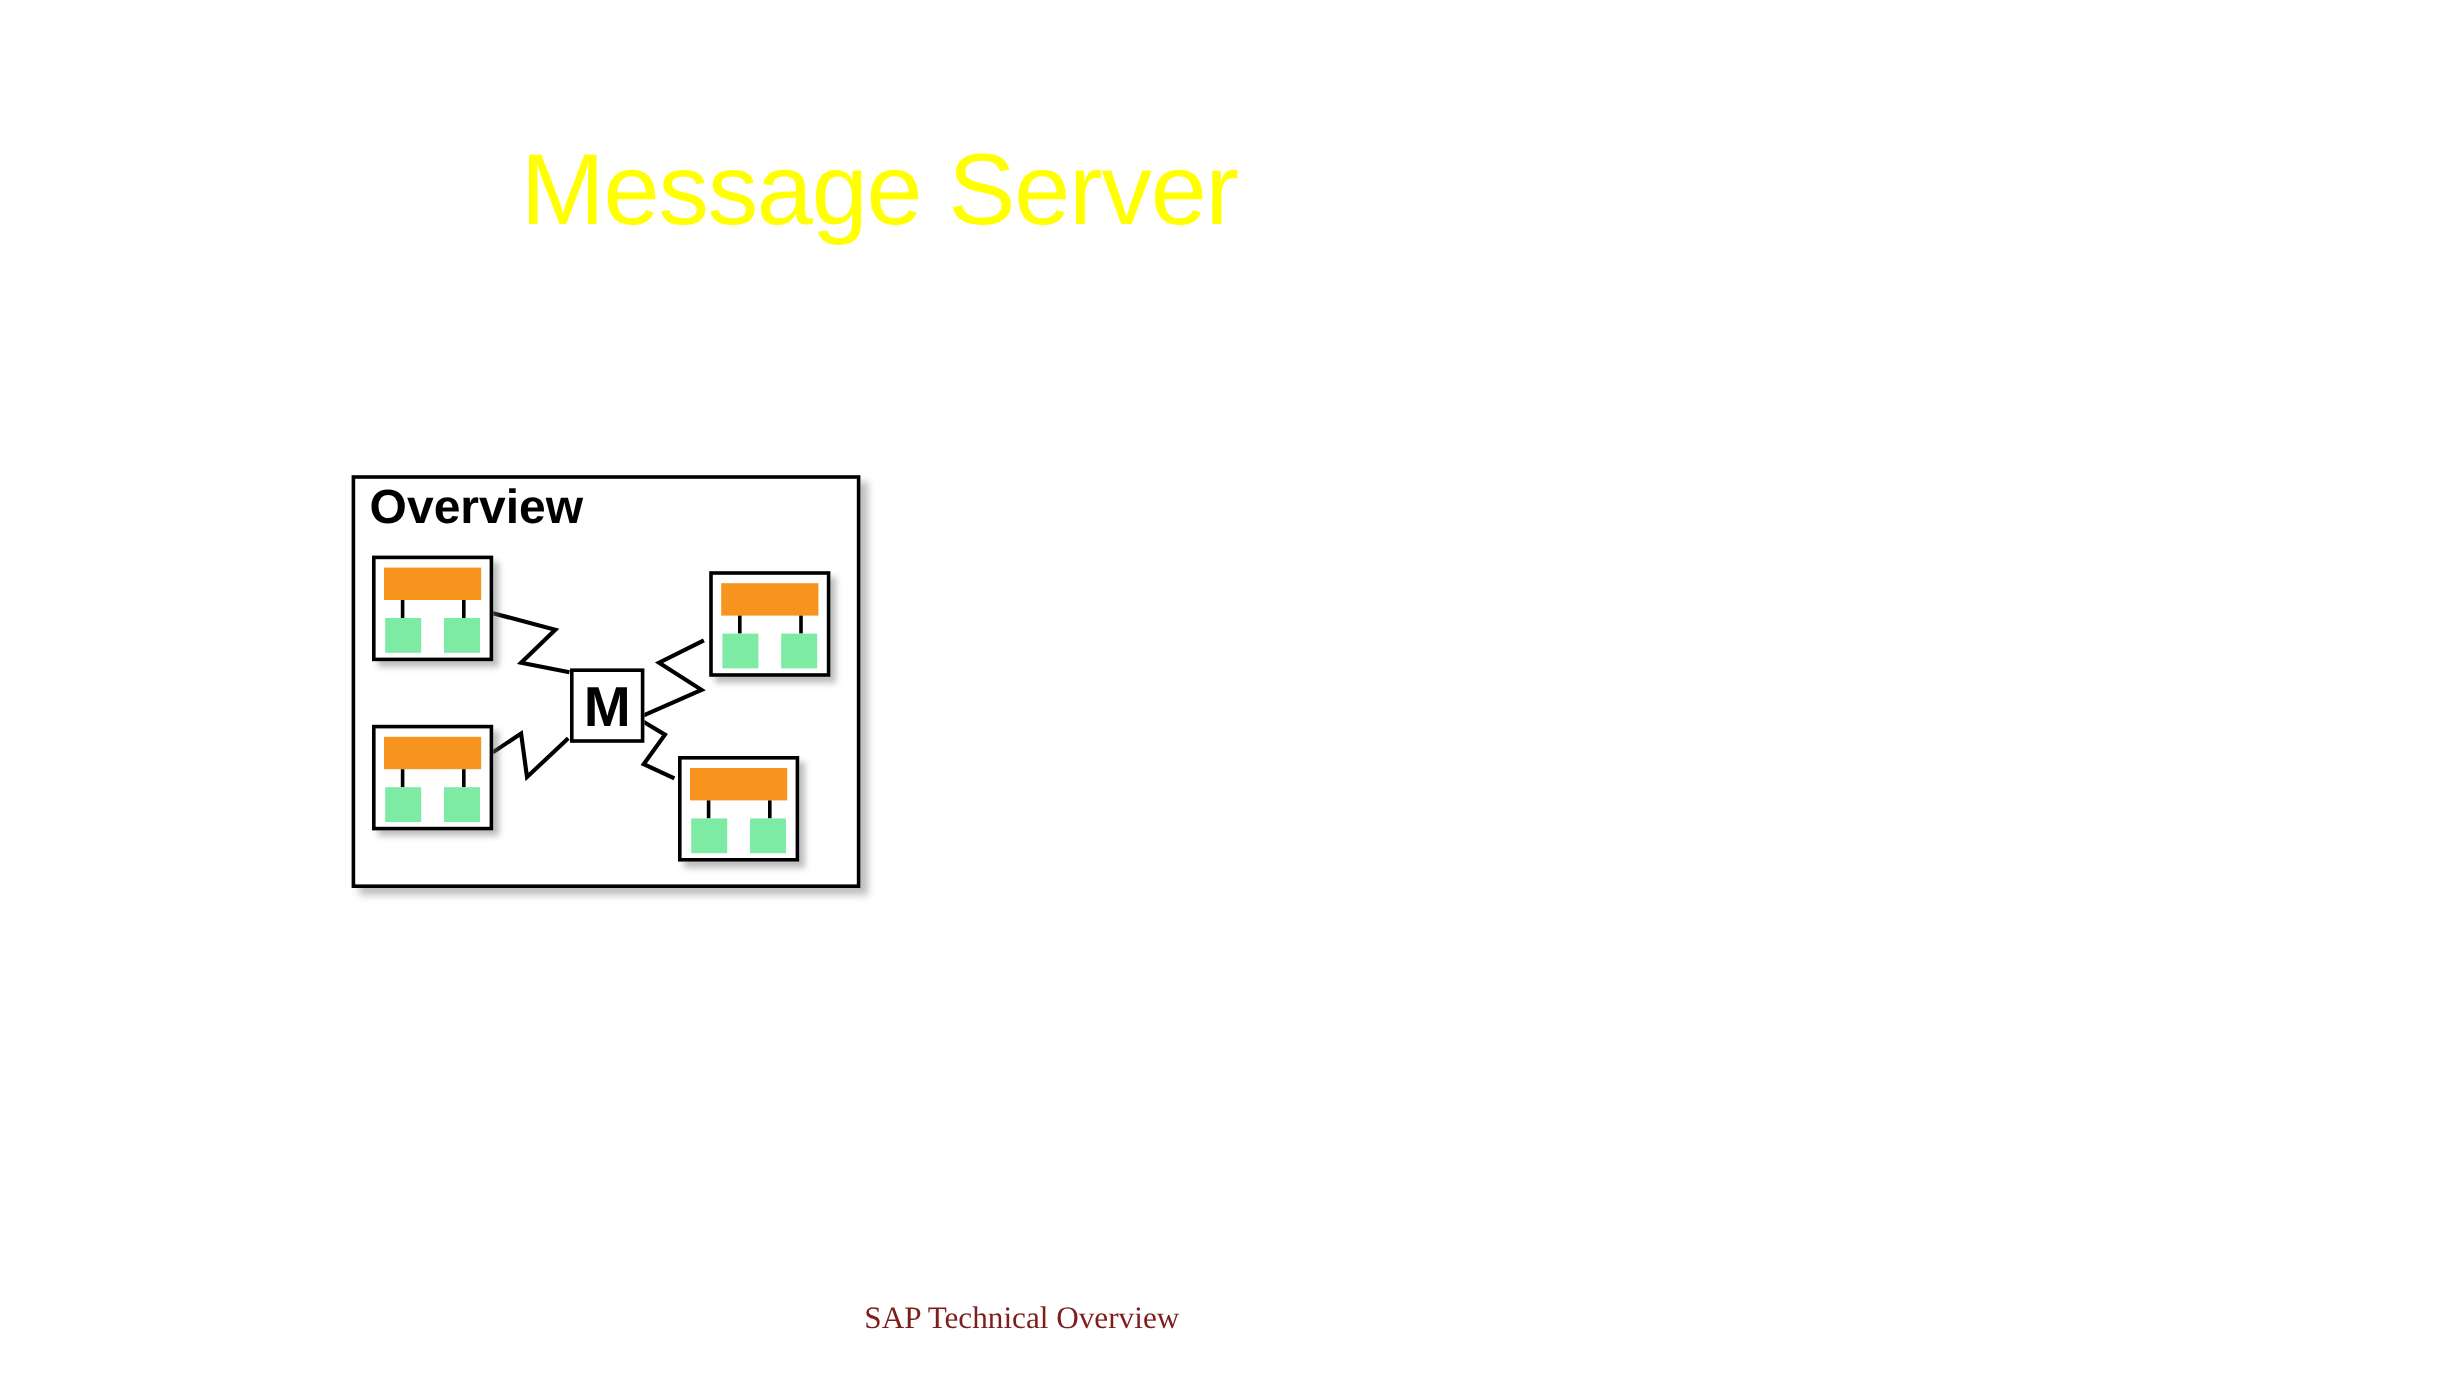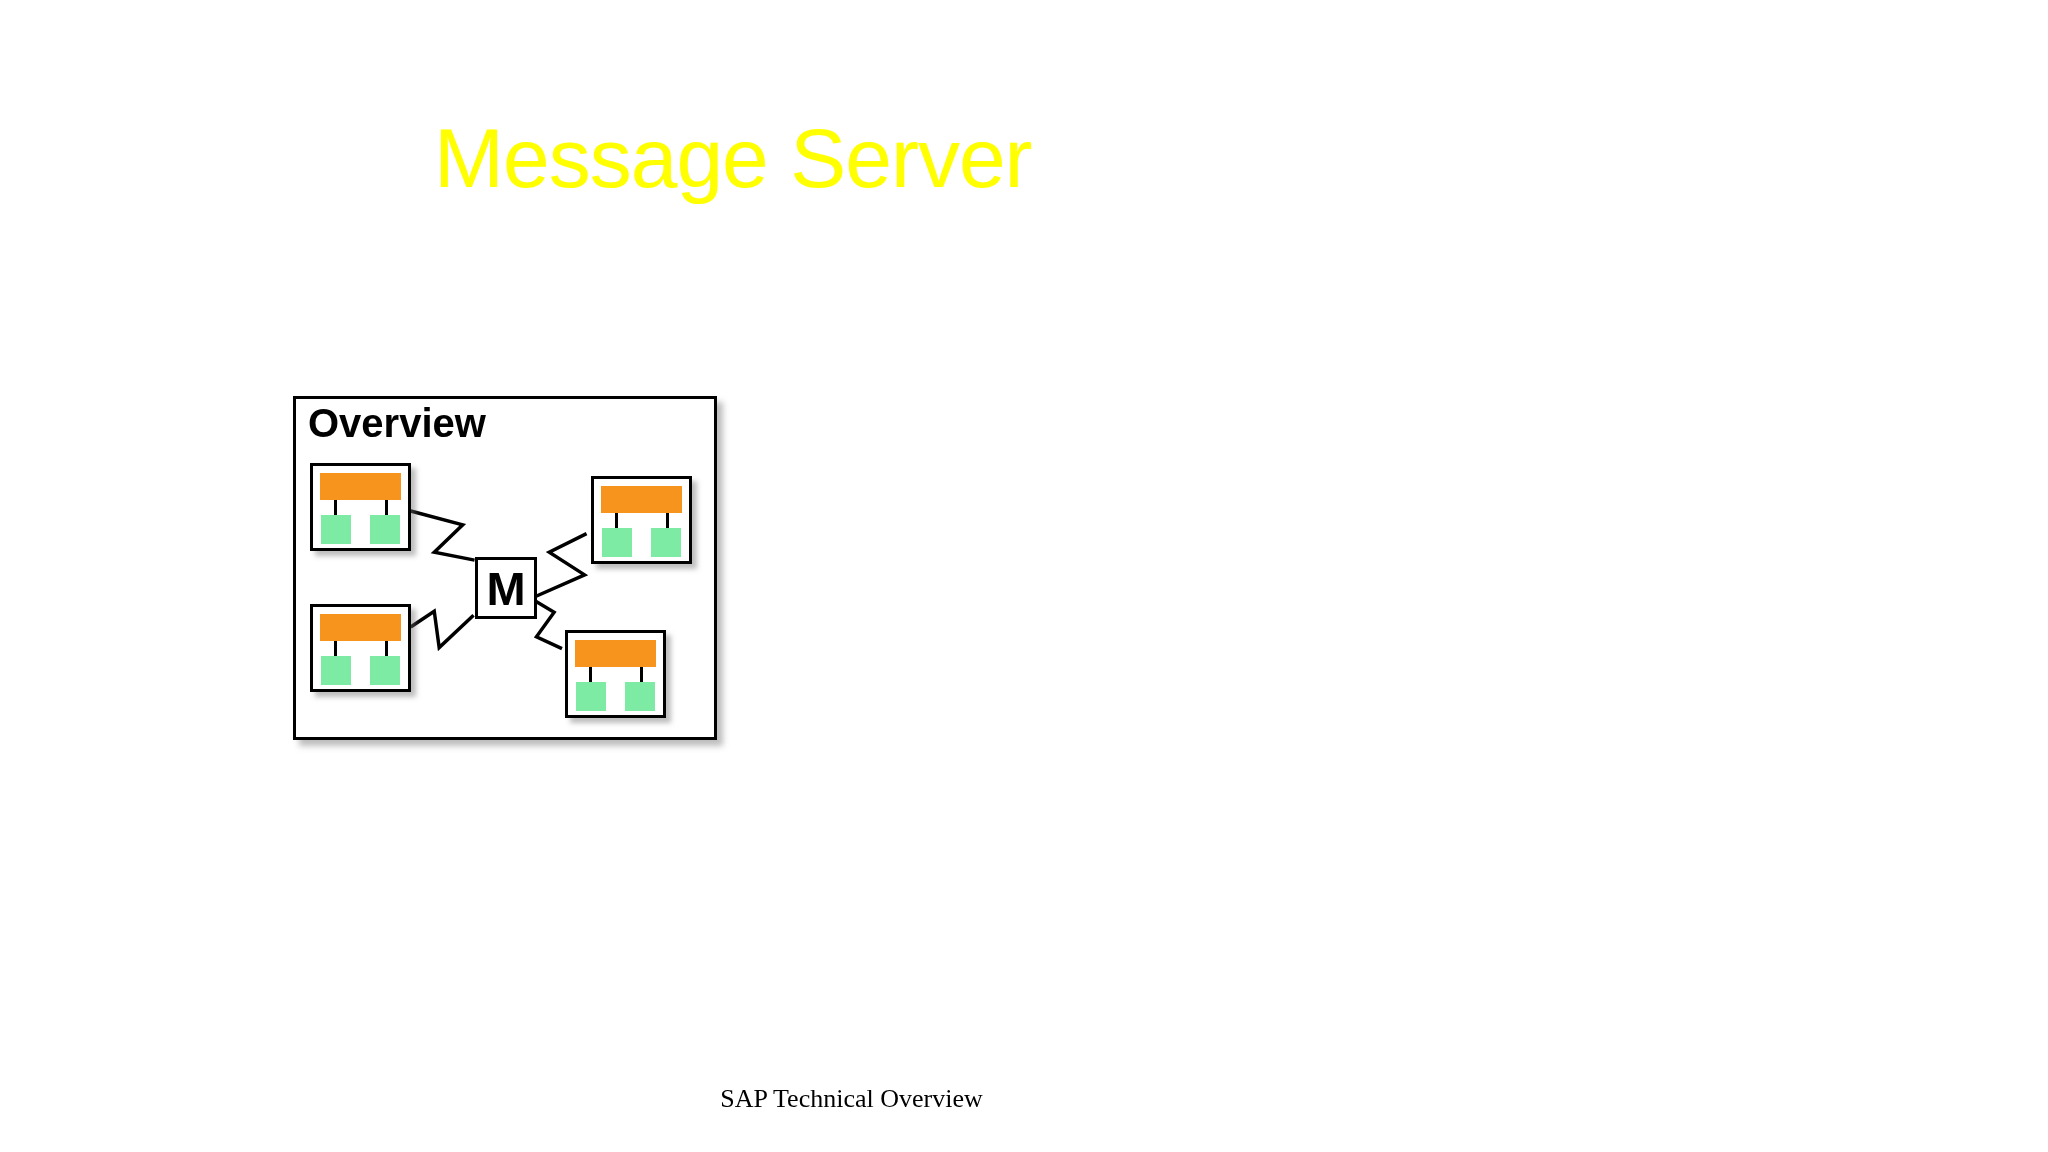--- a/index.html
+++ b/index.html
@@ -116,21 +116,21 @@
     color: #000000;
   }
   .slide-footer {
     position: absolute;
     left: 0;
     top: 1084px;
     width: 100%;
     text-align: center;
     font-family: "Liberation Serif", serif;
     font-size: 26px;
-    color: #000000;
+    color: #7f1d1d;
   }
 </style>
 </head>
 <body>
 
 <div class="slide">
 
   <div class="slide-title">Message Server</div>
 
   <div class="diagram">

